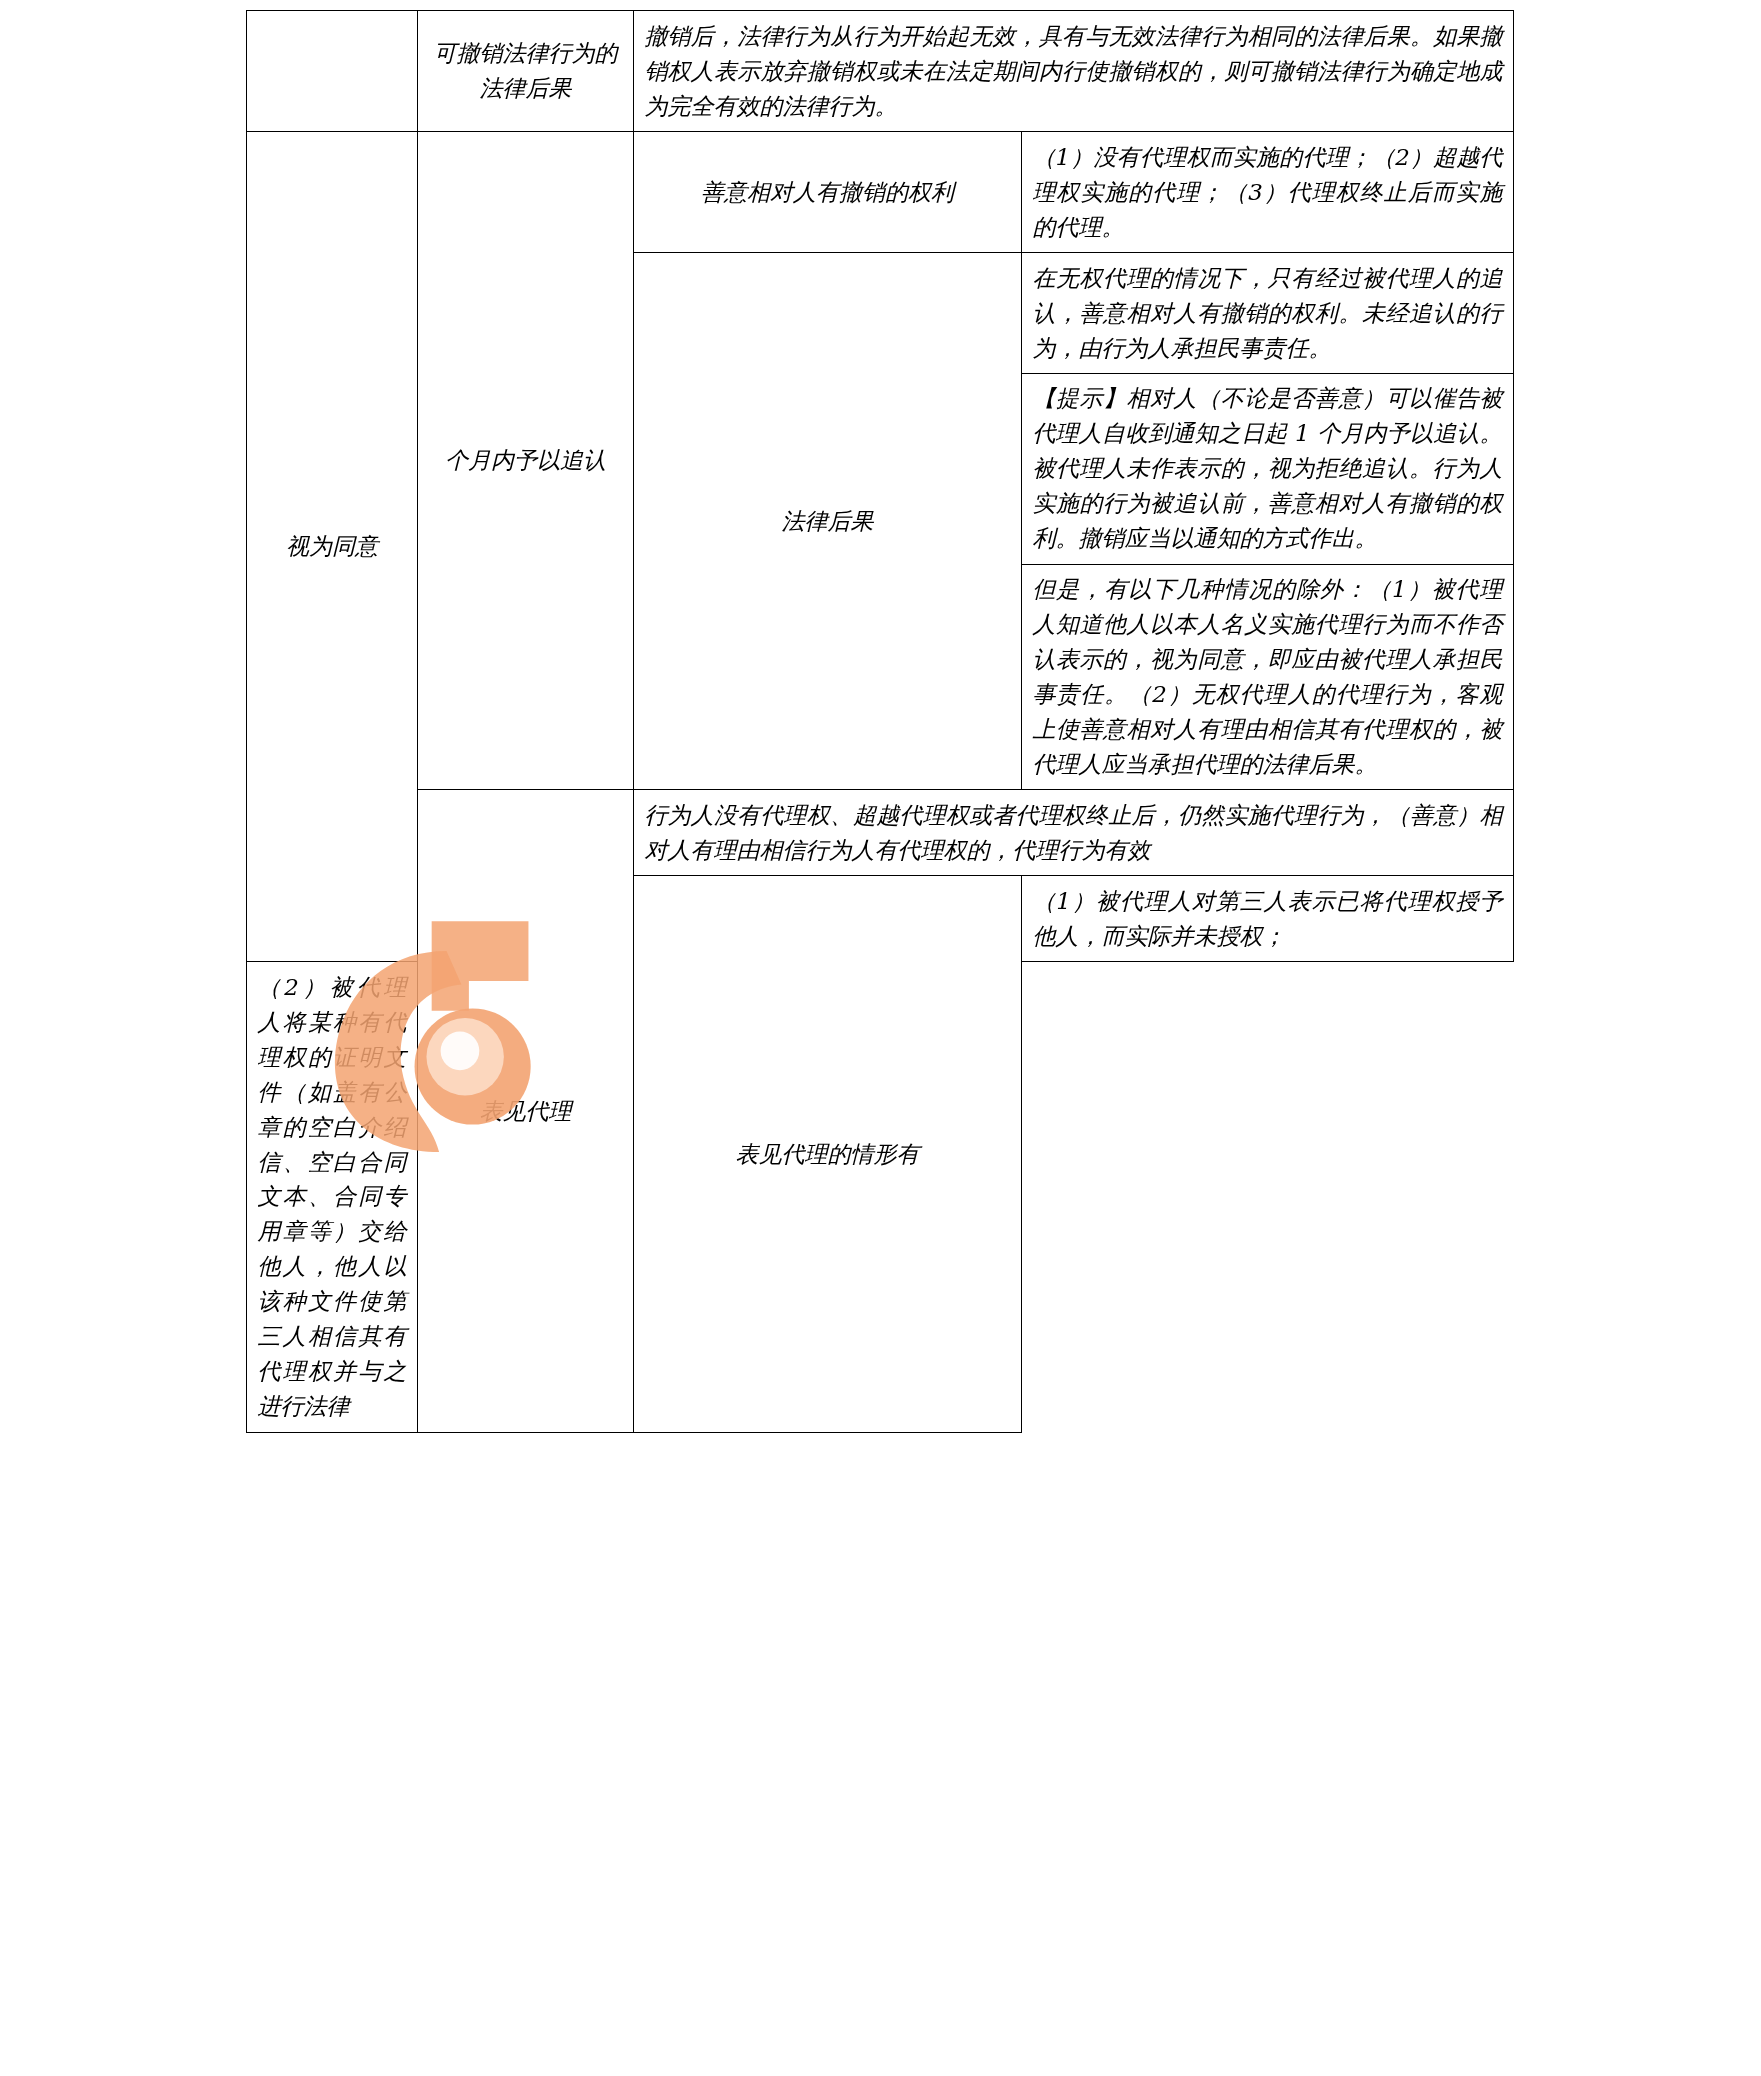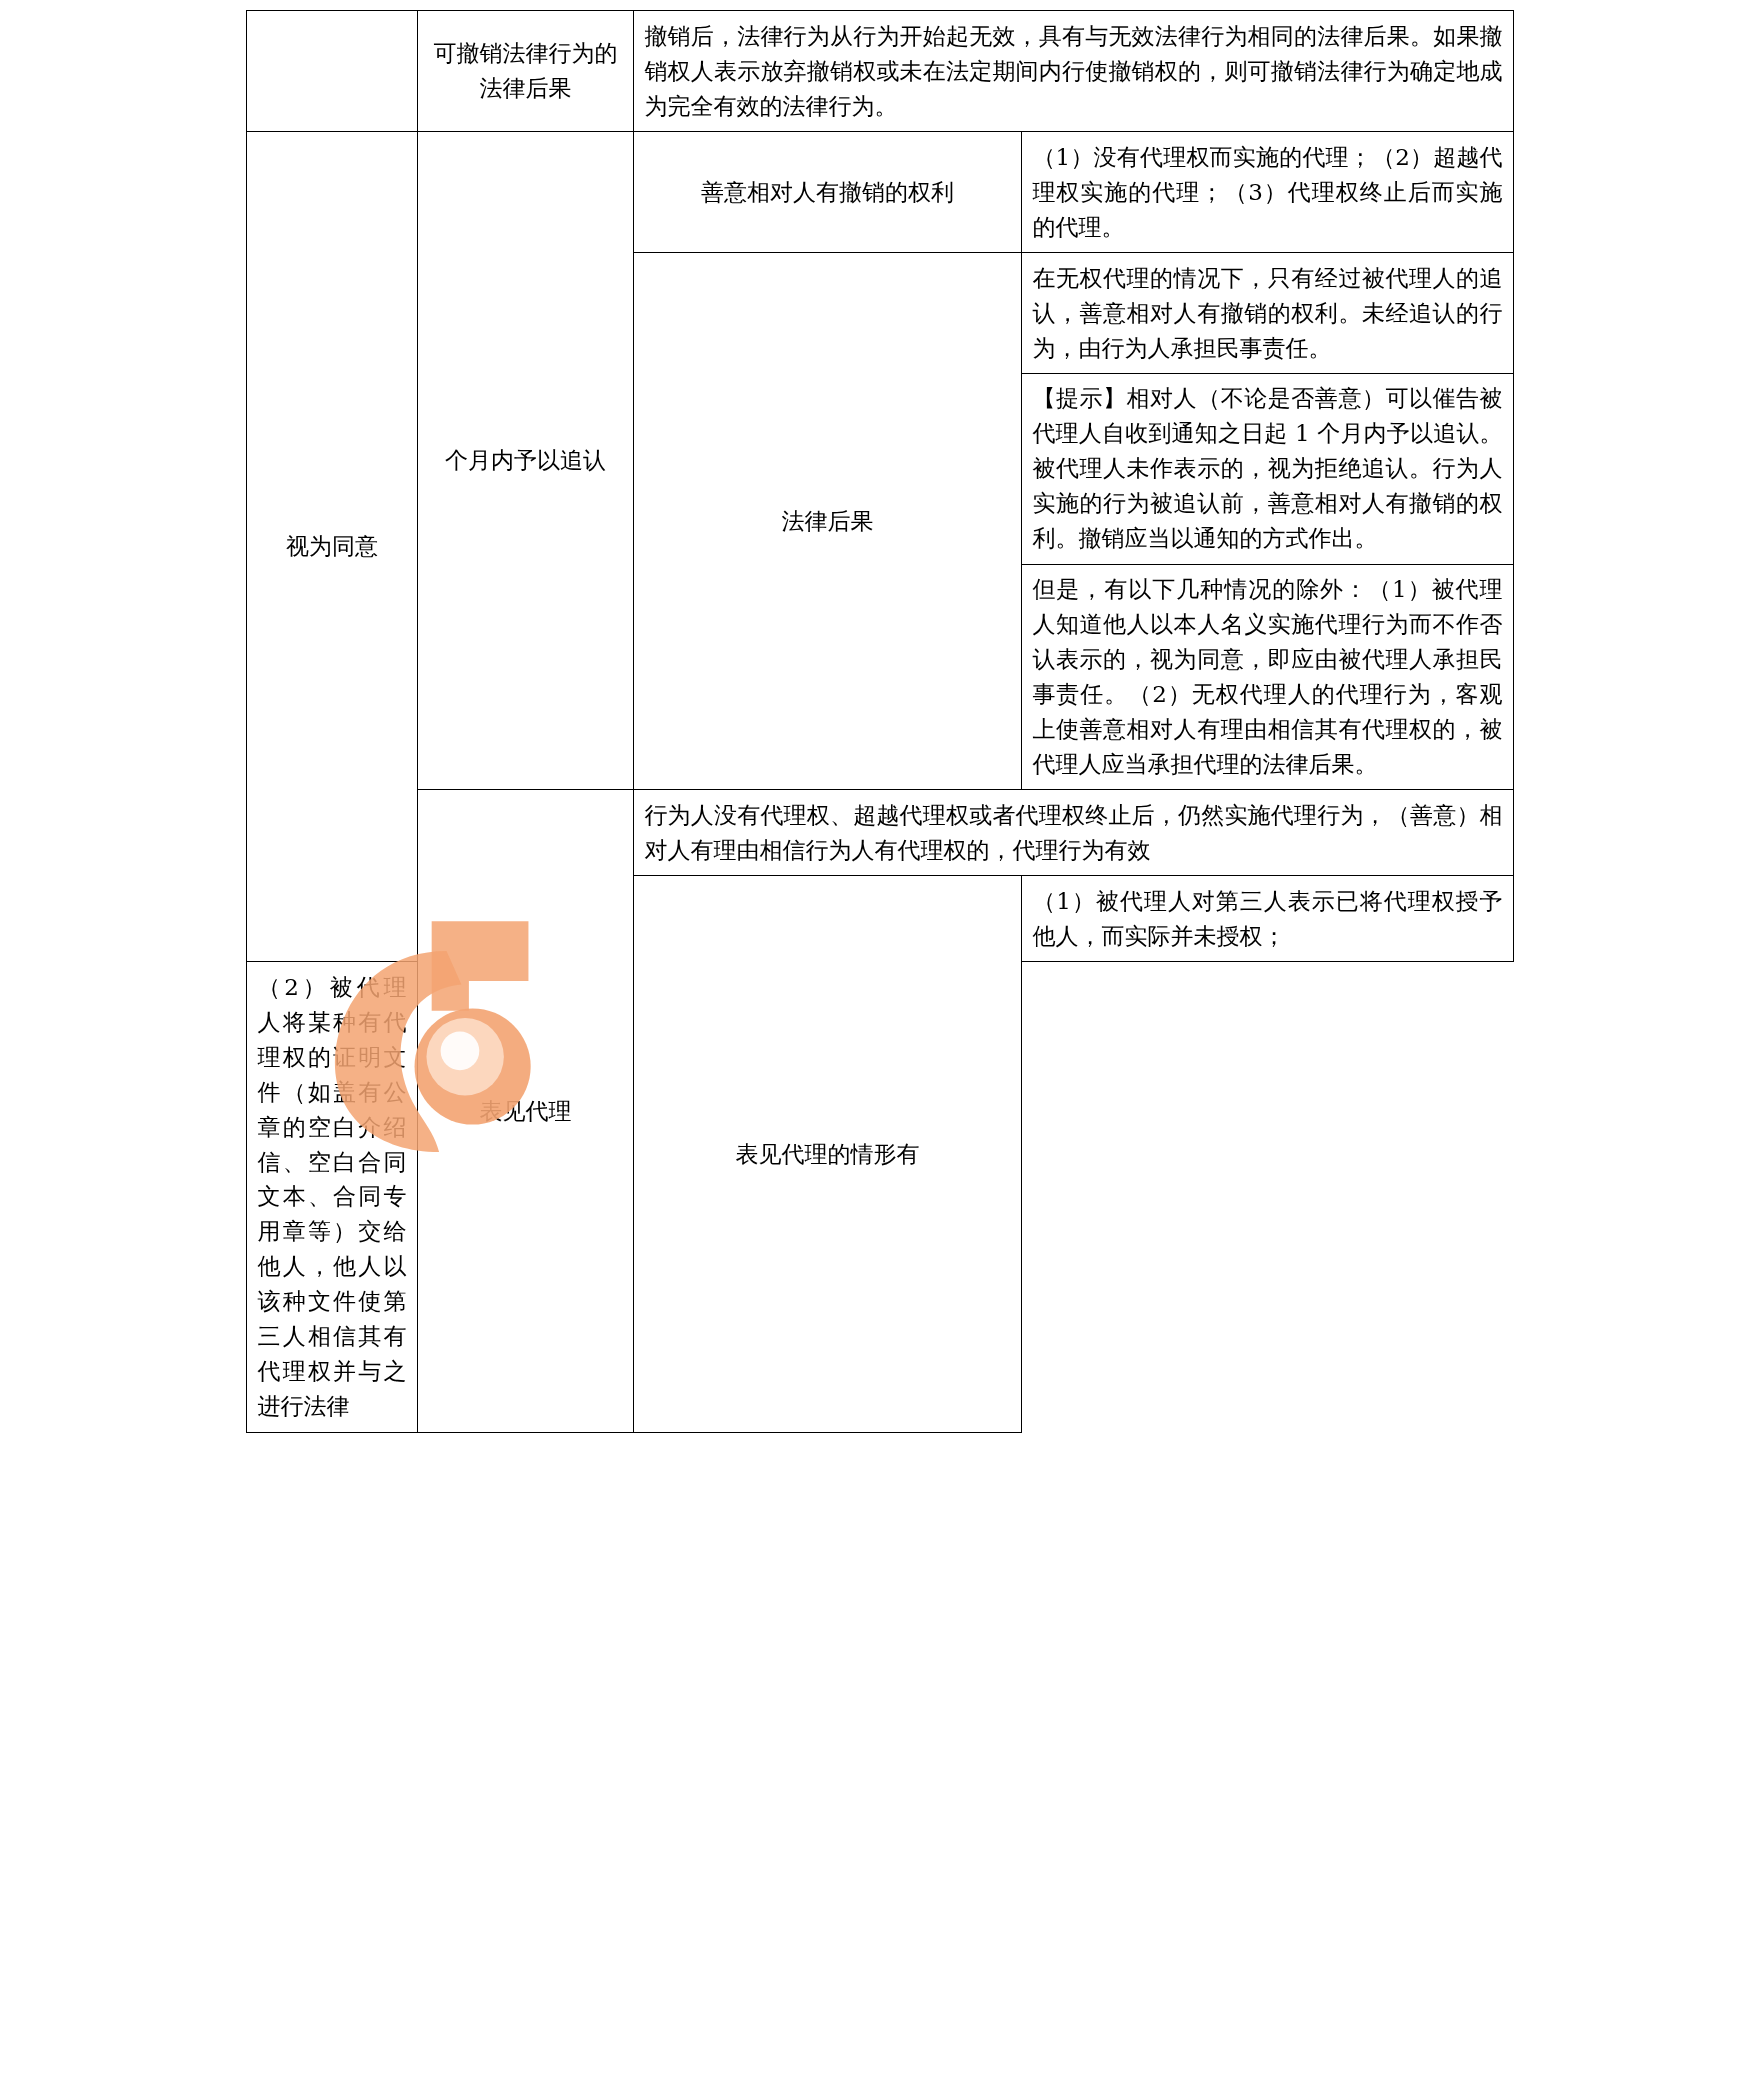--- a/index.html
+++ b/index.html
@@ -14,20 +14,21 @@
     color: #000000;
     position: relative;
     overflow: hidden;
   }
 
   .page {
     position: relative;
     width: 1571px;
     height: 2077px;
     box-sizing: border-box;
+    font-style: italic;
   }
 
   .table-wrap {
     position: absolute;
     left: 246px;
     top: 10.4px;
     width: 1268px;
   }
 
   table.doc-table {

